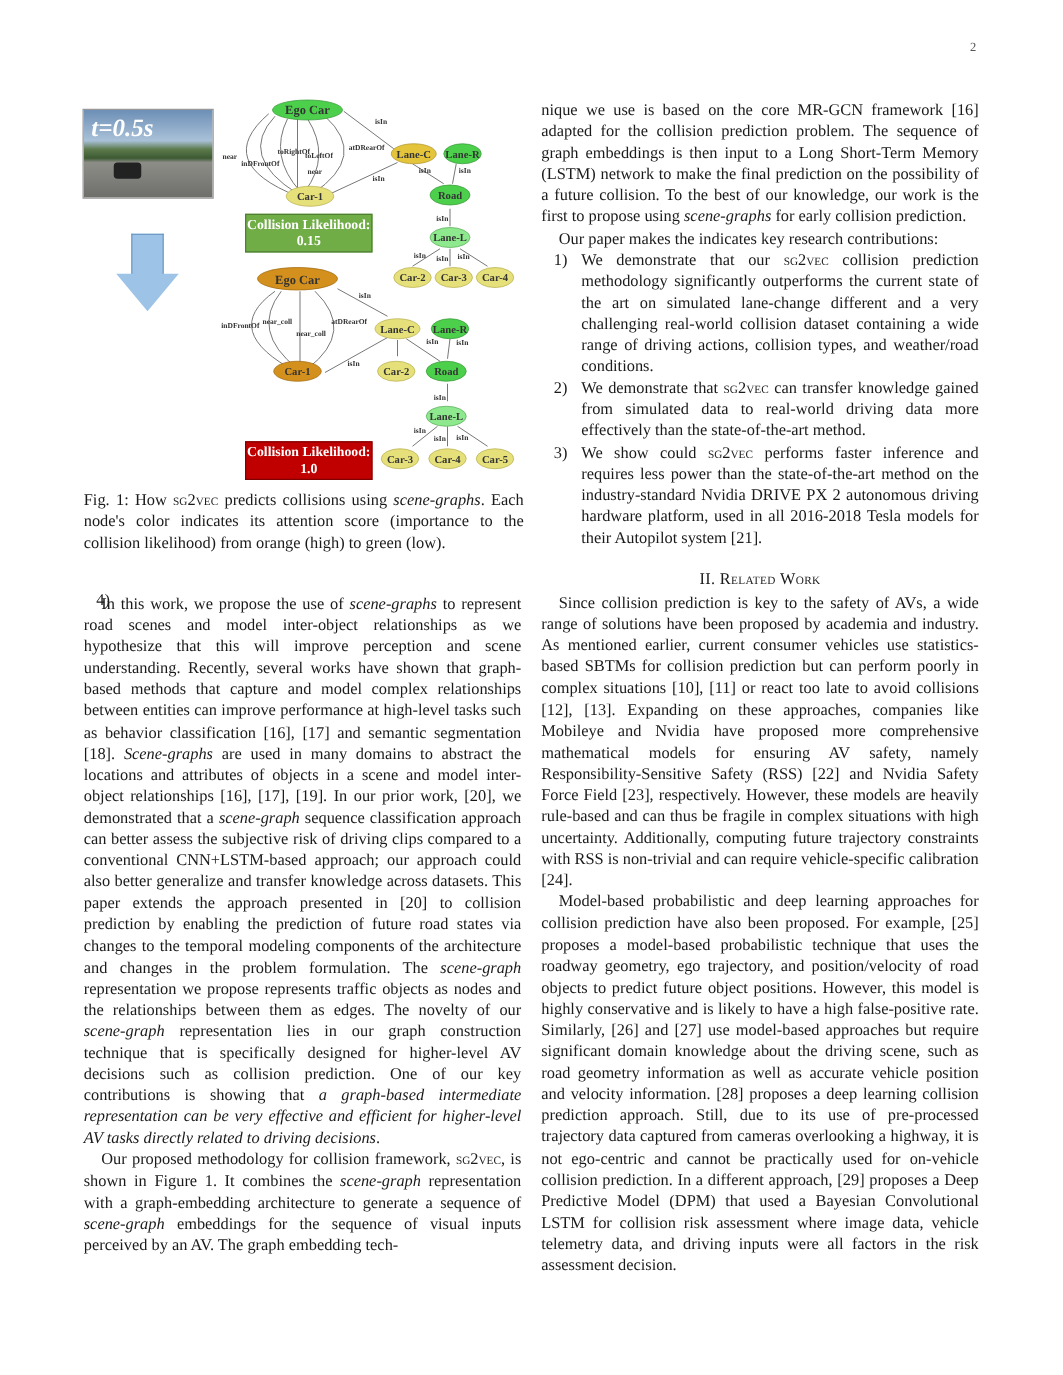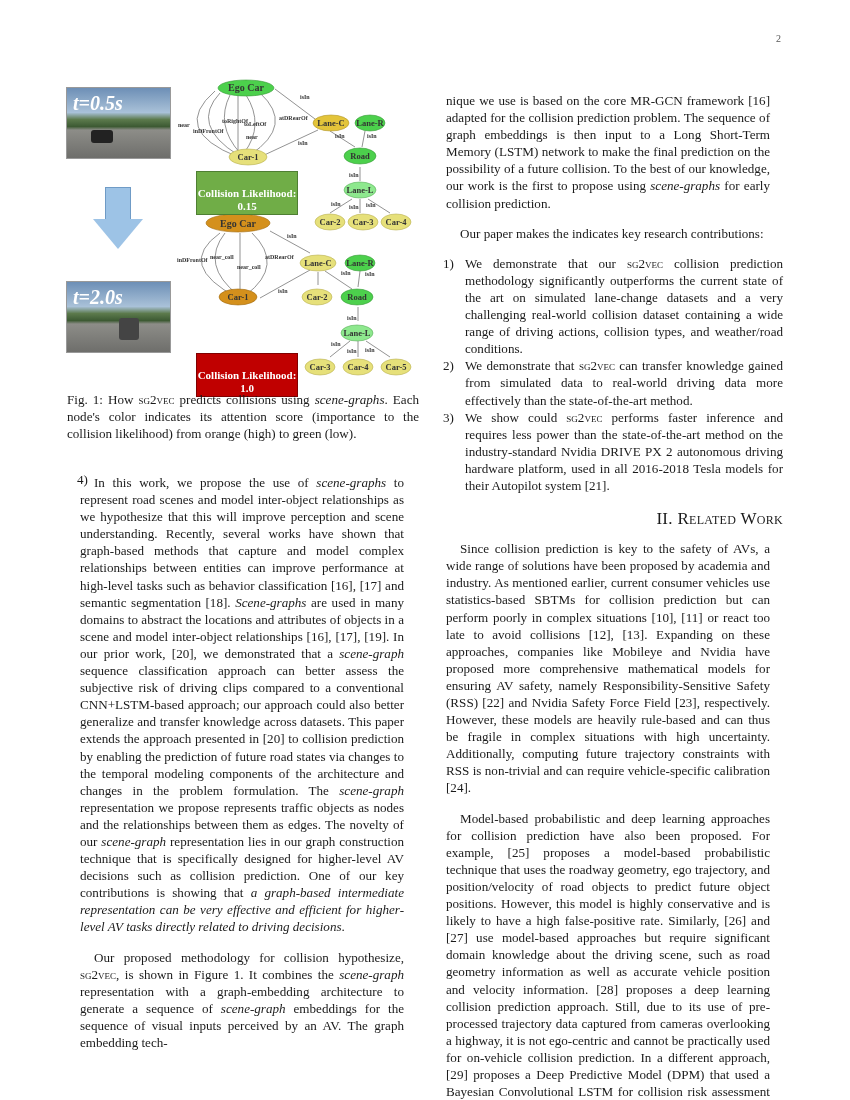--- a/index.html
+++ b/index.html
@@ -2,62 +2,58 @@
 <html><head>
 <meta charset="utf-8">
 <style>
   html, body { margin: 0; padding: 0; background: #ffffff; }
   body { width: 850px; height: 1100px; position: relative; overflow: hidden;
          font-family: "Liberation Serif", "DejaVu Serif", serif; color: #1a1a1a; }
   .page-num { position: absolute; top: 33px; left: 776px; font-size: 10px; color: #555; }
   .col { position: absolute; width: 350px; font-size: 13.1px; line-height: 17.1px; text-align: justify; }
   .col-left { left: 67px; }
   .col-right { left: 433px; }
-  p { margin: 13px; text-indent: 14px; }
+  p { margin: 0; text-indent: 14px; }
   .noindent { text-indent: 0; }
   .sc { font-variant: small-caps; }
   em { font-style: italic; }
   ol.contrib { margin: 0; padding: 0; list-style: none; }
   ol.contrib li { position: relative; padding-left: 32px; }
   ol.contrib li .num { position: absolute; left: 10px; top: 0; }
-  .section-head { text-align: right; font-size: 17px; margin: 12px 0 2px 0; letter-spacing: 0.3px; }
+  .section-head { text-align: center; font-size: 13px; margin: 12px 0 2px 0; letter-spacing: 0.3px; }
   .subsection-head { font-style: italic; margin: 0 0 2px 0; }
   .caption { font-size: 13.1px; line-height: 17.1px; text-align: justify; }
 
   
   .figure { position: absolute; left: 60px; top: 75px; width: 370px; height: 310px; }
   .photo { position: absolute; width: 103px; height: 70px; border: 1px solid #999;
            background: linear-gradient(to bottom, #6d8fb6 0%, #a9c1d8 35%, #5c7a4c 45%, #3d5a33 55%, #8d8d88 60%, #6e6e6b 100%); }
   .photo .tlabel { position: absolute; top: 4px; left: 6px; color: #fff; font-weight: bold; font-size: 20px; font-style: italic; }
   .photo .car { position: absolute; background: #222; border-radius: 3px; }
   .arrow-shaft { position: absolute; left: 45px; top: 112px; width: 24px; height: 32px; background: #9dc3e6; border: 1px solid #6f9bc6; border-bottom: none; }
   .arrow-head { position: absolute; left: 33px; top: 144px; width: 0; height: 0;
                 border-left: 25px solid transparent; border-right: 25px solid transparent; border-top: 30px solid #9dc3e6; }
-  .cl-box { position: absolute; color: #fff; font-weight: bold; font-size: 11px; text-align: center; line-height: 13px; padding-top: 15px; }
+  .cl-box { position: absolute; color: #fff; font-weight: bold; font-size: 11px; text-align: center; line-height: 13px; padding-top: 2px; }
   svg text { font-family: "Liberation Serif", serif; }
 </style>
 </head>
 <body>
 
 <div class="page-num">2</div>
 
 <div class="figure">
 
   <div class="photo" style="left:6px; top:12px;">
     <span class="tlabel">t=0.5s</span>
     <div class="car" style="left:24px; top:42px; width:22px; height:13px;"></div>
   </div>
 
   <div class="arrow-shaft"></div>
   <div class="arrow-head"></div>
 
-  <div class="photo" style="left:6px; top:206px;">
-    <span class="tlabel">t=2.0s</span>
-    <div class="car" style="left:52px; top:36px; width:20px; height:22px; background:#444;"></div>
-  </div>
 
   <svg width="370" height="310" style="position:absolute; left:0; top:0;">
     <g stroke="#777" stroke-width="0.8" fill="none">
 
       <path d="M155,16 Q110,55 178,82"></path>
       <path d="M160,18 Q130,50 178,80"></path>
       <path d="M170,20 Q155,50 180,78"></path>
       <path d="M178,20 L178,78"></path>
       <path d="M186,20 Q205,50 184,78"></path>
       <path d="M200,18 Q235,50 190,80"></path>
@@ -173,29 +169,29 @@
   <span>Fig. 1: How </span><span class="sc">sg2vec</span><span> predicts collisions using </span><em>scene-graphs</em><span>. Each node's color indicates its attention score (importance to the collision likelihood) from orange (high) to green (low).</span>
 </div>
 
 <div class="col col-left" style="top:471px;">
   <ol class="contrib">
     <li>
       <span class="num">4)</span>
     </li>
   </ol>
   <p style="margin-top:3px;"><span>In this work, we propose the use of </span><em>scene-graphs</em><span> to represent road scenes and model inter-object relationships as we hypothesize that this will improve perception and scene understanding. Recently, several works have shown that graph-based methods that capture and model complex relationships between entities can improve performance at high-level tasks such as behavior classification [16], [17] and semantic segmentation [18]. </span><em>Scene-graphs</em><span> are used in many domains to abstract the locations and attributes of objects in a scene and model inter-object relationships [16], [17], [19]. In our prior work, [20], we demonstrated that a </span><em>scene-graph</em><span> sequence classification approach can better assess the subjective risk of driving clips compared to a conventional CNN+LSTM-based approach; our approach could also better generalize and transfer knowledge across datasets. This paper extends the approach presented in [20] to collision prediction by enabling the prediction of future road states via changes to the temporal modeling components of the architecture and changes in the problem formulation. The </span><em>scene-graph</em><span> representation we propose represents traffic objects as nodes and the relationships between them as edges. The novelty of our </span><em>scene-graph</em><span> representation lies in our graph construction technique that is specifically designed for higher-level AV decisions such as collision prediction. One of our key contributions is showing that </span><em>a graph-based intermediate representation can be very effective and efficient for higher-level AV tasks directly related to driving decisions</em><span>.</span></p>
-  <p><span>Our proposed methodology for collision hypothesize, </span><span class="sc">sg2vec</span><span>, is shown in Figure 1. It combines the </span><em>scene-graph</em><span> representation with a graph-embedding architecture to generate a sequence of </span><em>scene-graph</em><span> embeddings for the sequence of visual inputs perceived by an AV. The graph embedding tech-</span></p>
+  <p><span>Our proposed methodology for collision framework, </span><span class="sc">sg2vec</span><span>, is shown in Figure 1. It combines the </span><em>scene-graph</em><span> representation with a graph-embedding architecture to generate a sequence of </span><em>scene-graph</em><span> embeddings for the sequence of visual inputs perceived by an AV. The graph embedding tech-</span></p>
 </div>
 
 <div class="col col-right" style="top:79px;">
   <p class="noindent"><span>nique we use is based on the core MR-GCN framework [16] adapted for the collision prediction problem. The sequence of graph embeddings is then input to a Long Short-Term Memory (LSTM) network to make the final prediction on the possibility of a future collision. To the best of our knowledge, our work is the first to propose using </span><em>scene-graphs</em><span> for early collision prediction.</span></p>
   <p>Our paper makes the indicates key research contributions:</p>
   <ol class="contrib">
     <li>
-      <span class="num">1)</span><span>We demonstrate that our </span><span class="sc">sg2vec</span><span> collision prediction methodology significantly outperforms the current state of the art on simulated lane-change datasets and a very challenging real-world collision dataset containing a wide range of driving actions, collision types, and weather/road conditions.</span>
+      <span class="num">1)</span><span>We demonstrate that our </span><span class="sc">sg2vec</span><span> collision prediction methodology significantly outperforms the current state of the art on simulated lane-change different and a very challenging real-world collision dataset containing a wide range of driving actions, collision types, and weather/road conditions.</span>
     </li>
     <li>
       <span class="num">2)</span><span>We demonstrate that </span><span class="sc">sg2vec</span><span> can transfer knowledge gained from simulated data to real-world driving data more effectively than the state-of-the-art method.</span>
     </li>
     <li>
       <span class="num">3)</span><span>We show could </span><span class="sc">sg2vec</span><span> performs faster inference and requires less power than the state-of-the-art method on the industry-standard Nvidia DRIVE PX 2 autonomous driving hardware platform, used in all 2016-2018 Tesla models for their Autopilot system [21].</span>
     </li>
   </ol>
   <div class="section-head" style="margin-top:16px;"><span>II. </span><span class="sc">Related Work</span></div>
   <p>Since collision prediction is key to the safety of AVs, a wide range of solutions have been proposed by academia and industry. As mentioned earlier, current consumer vehicles use statistics-based SBTMs for collision prediction but can perform poorly in complex situations [10], [11] or react too late to avoid collisions [12], [13]. Expanding on these approaches, companies like Mobileye and Nvidia have proposed more comprehensive mathematical models for ensuring AV safety, namely Responsibility-Sensitive Safety (RSS) [22] and Nvidia Safety Force Field [23], respectively. However, these models are heavily rule-based and can thus be fragile in complex situations with high uncertainty. Additionally, computing future trajectory constraints with RSS is non-trivial and can require vehicle-specific calibration [24].</p>

